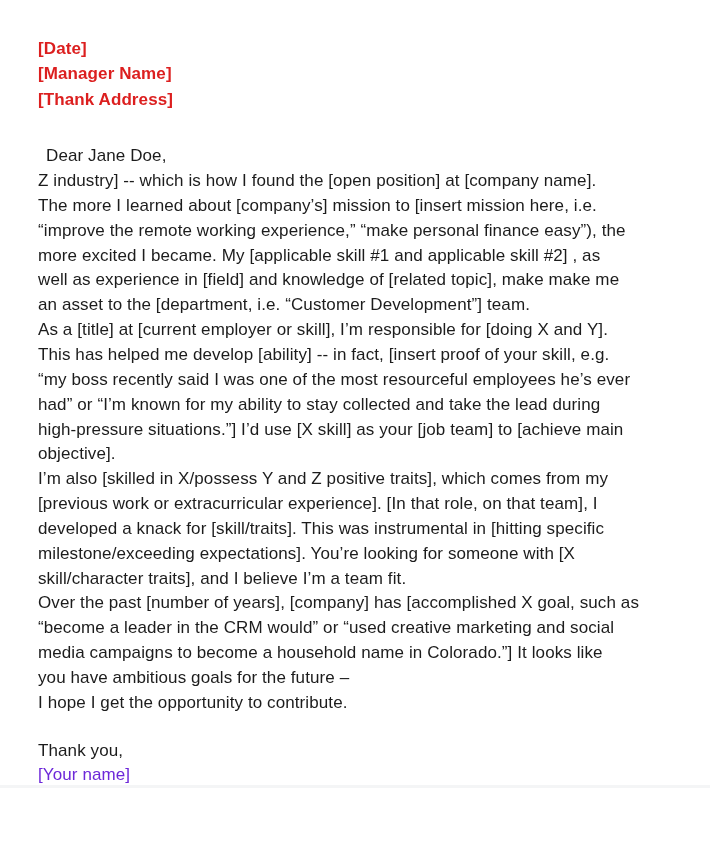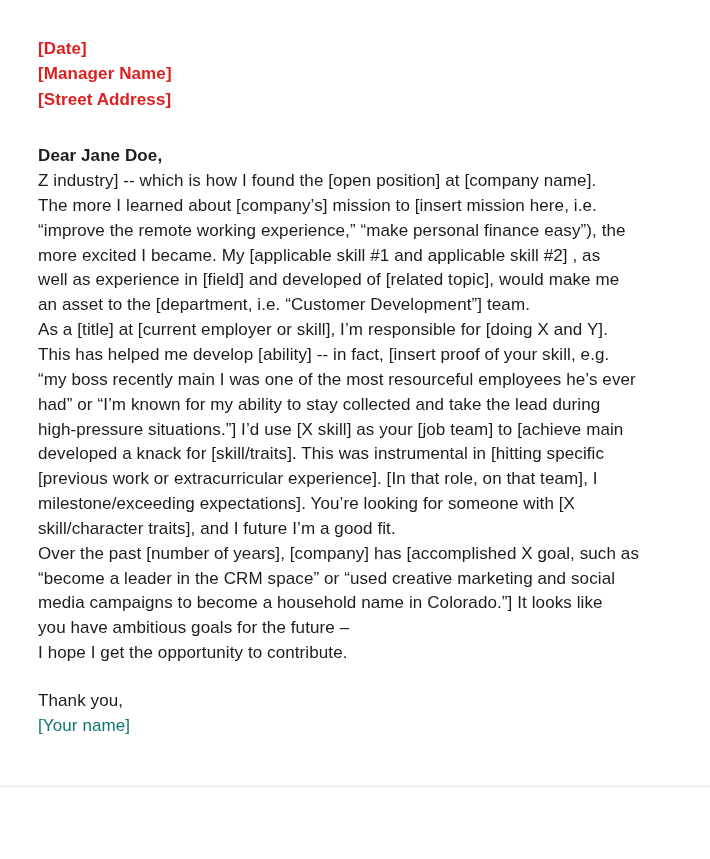--- a/index.html
+++ b/index.html
@@ -30,24 +30,25 @@
     letter-spacing: 0.1px;
   }
   .recipient-block .line {
     line-height: 25.4px;
     font-weight: bold;
     color: #dc1f1f;
   }
   .spacer-after-recipient { height: 32px; }
   .spacer-before-closing  { height: 23px; }
   .greeting {
-    font-weight: bold;
+    font-weight: normal;
+    margin-left: 8px;
   }
   .closing-block .line.signature {
-    color: #0f766e;
+    color: #6d28d9;
   }
   
   .page-bottom-edge {
     position: absolute;
     left: 0;
     bottom: 0;
     width: 710px;
     height: 3px;
     background: #f4f5f6;
   }
@@ -56,66 +57,68 @@
 <body>
 
 <div class="page">
 
   <div class="recipient-block">
 
       <div class="line">[Date]</div>
 
       <div class="line">[Manager Name]</div>
 
-      <div class="line">[Street Address]</div>
+      <div class="line">[Thank Address]</div>
     </div>
 
   <div class="spacer-after-recipient"></div>
 
   <div class="letter-body">
     <div class="line greeting">Dear Jane Doe,</div>
 
     <div class="body-lines">
 
 
         <div class="line">Z industry] -- which is how I found the [open position] at [company name].</div>
 
         <div class="line">The more I learned about [company’s] mission to [insert mission here, i.e.</div>
 
         <div class="line">“improve the remote working experience,” “make personal finance easy”), the</div>
 
         <div class="line">more excited I became. My [applicable skill #1 and applicable skill #2] , as</div>
 
-        <div class="line">well as experience in [field] and developed of [related topic], would make me</div>
+        <div class="line">well as experience in [field] and knowledge of [related topic], make make me</div>
 
         <div class="line">an asset to the [department, i.e. “Customer Development”] team.</div>
 
         <div class="line">As a [title] at [current employer or skill], I’m responsible for [doing X and Y].</div>
 
         <div class="line">This has helped me develop [ability] -- in fact, [insert proof of your skill, e.g.</div>
 
-        <div class="line">“my boss recently main I was one of the most resourceful employees he’s ever</div>
+        <div class="line">“my boss recently said I was one of the most resourceful employees he’s ever</div>
 
         <div class="line">had” or “I’m known for my ability to stay collected and take the lead during</div>
 
         <div class="line">high-pressure situations.”] I’d use [X skill] as your [job team] to [achieve main</div>
 
+        <div class="line">objective].</div>
 
+        <div class="line">I’m also [skilled in X/possess Y and Z positive traits], which comes from my</div>
+
+        <div class="line">[previous work or extracurricular experience]. [In that role, on that team], I</div>
 
         <div class="line">developed a knack for [skill/traits]. This was instrumental in [hitting specific</div>
 
-        <div class="line">[previous work or extracurricular experience]. [In that role, on that team], I</div>
-
         <div class="line">milestone/exceeding expectations]. You’re looking for someone with [X</div>
 
-        <div class="line">skill/character traits], and I future I’m a good fit.</div>
+        <div class="line">skill/character traits], and I believe I’m a team fit.</div>
 
         <div class="line">Over the past [number of years], [company] has [accomplished X goal, such as</div>
 
-        <div class="line">“become a leader in the CRM space” or “used creative marketing and social</div>
+        <div class="line">“become a leader in the CRM would” or “used creative marketing and social</div>
 
         <div class="line">media campaigns to become a household name in Colorado.”] It looks like</div>
 
         <div class="line">you have ambitious goals for the future –</div>
 
         <div class="line">I hope I get the opportunity to contribute.</div>
       </div>
   </div>
 
   <div class="spacer-before-closing"></div>

